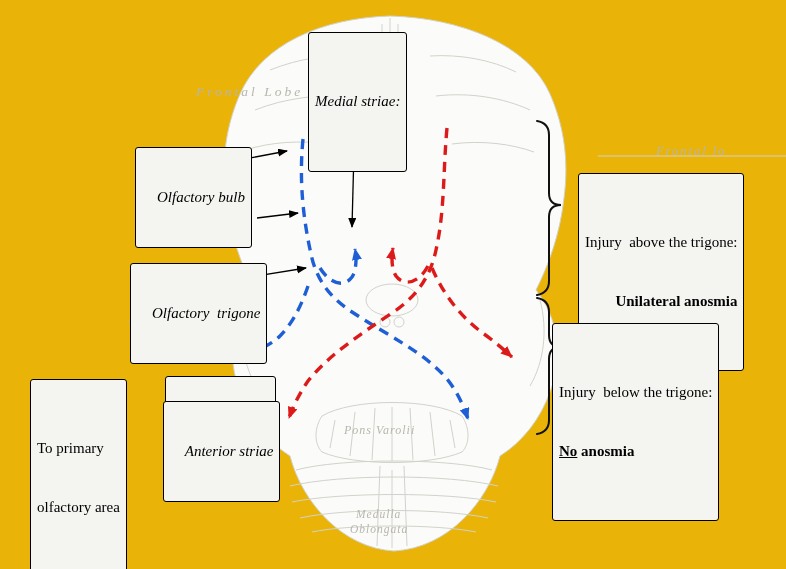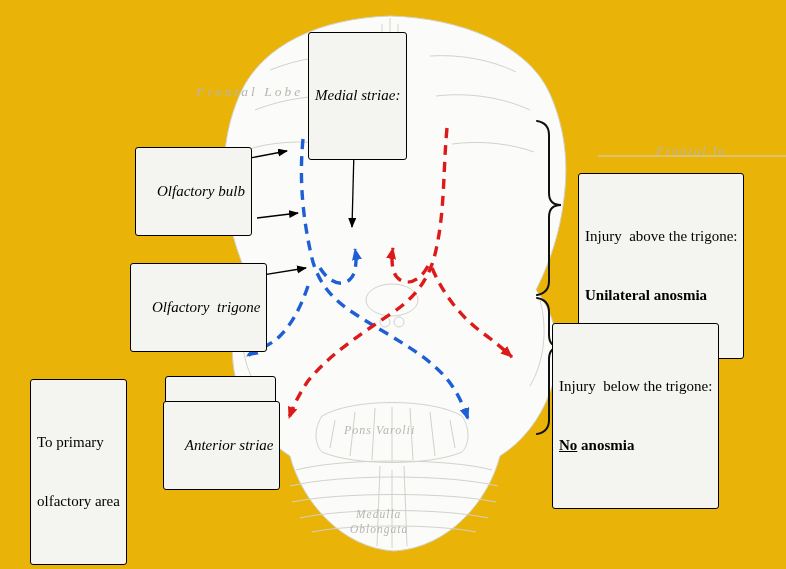--- a/index.html
+++ b/index.html
@@ -6,29 +6,29 @@
   .stage{
     position:relative;width:786px;height:569px;background:#eab308;overflow:hidden;
     font-family:"Liberation Serif", serif;
   }
   svg.layer{position:absolute;left:0;top:0;}
   .box{
     position:absolute;
     border:1px solid #000;
     background:#f4f4f1;
     border-radius:3px;
-    padding:14px 6px;
+    padding:20px 6px;
     font-size:15px;
     line-height:1.3;
     color:#000;
     white-space:pre;
   }
   .box.italic{font-style:italic;}
   .line{display:block;}
-  .b{font-weight:bold;}
+  .b{font-weight:bold;text-align:right;}
   .u{text-decoration:underline;}
   .bg-label{font-style:italic;}
 </style>
 </head>
 <body>
 
 <div class="stage">
 
   <svg class="layer" width="786" height="569" viewBox="0 0 786 569">
     <defs>

